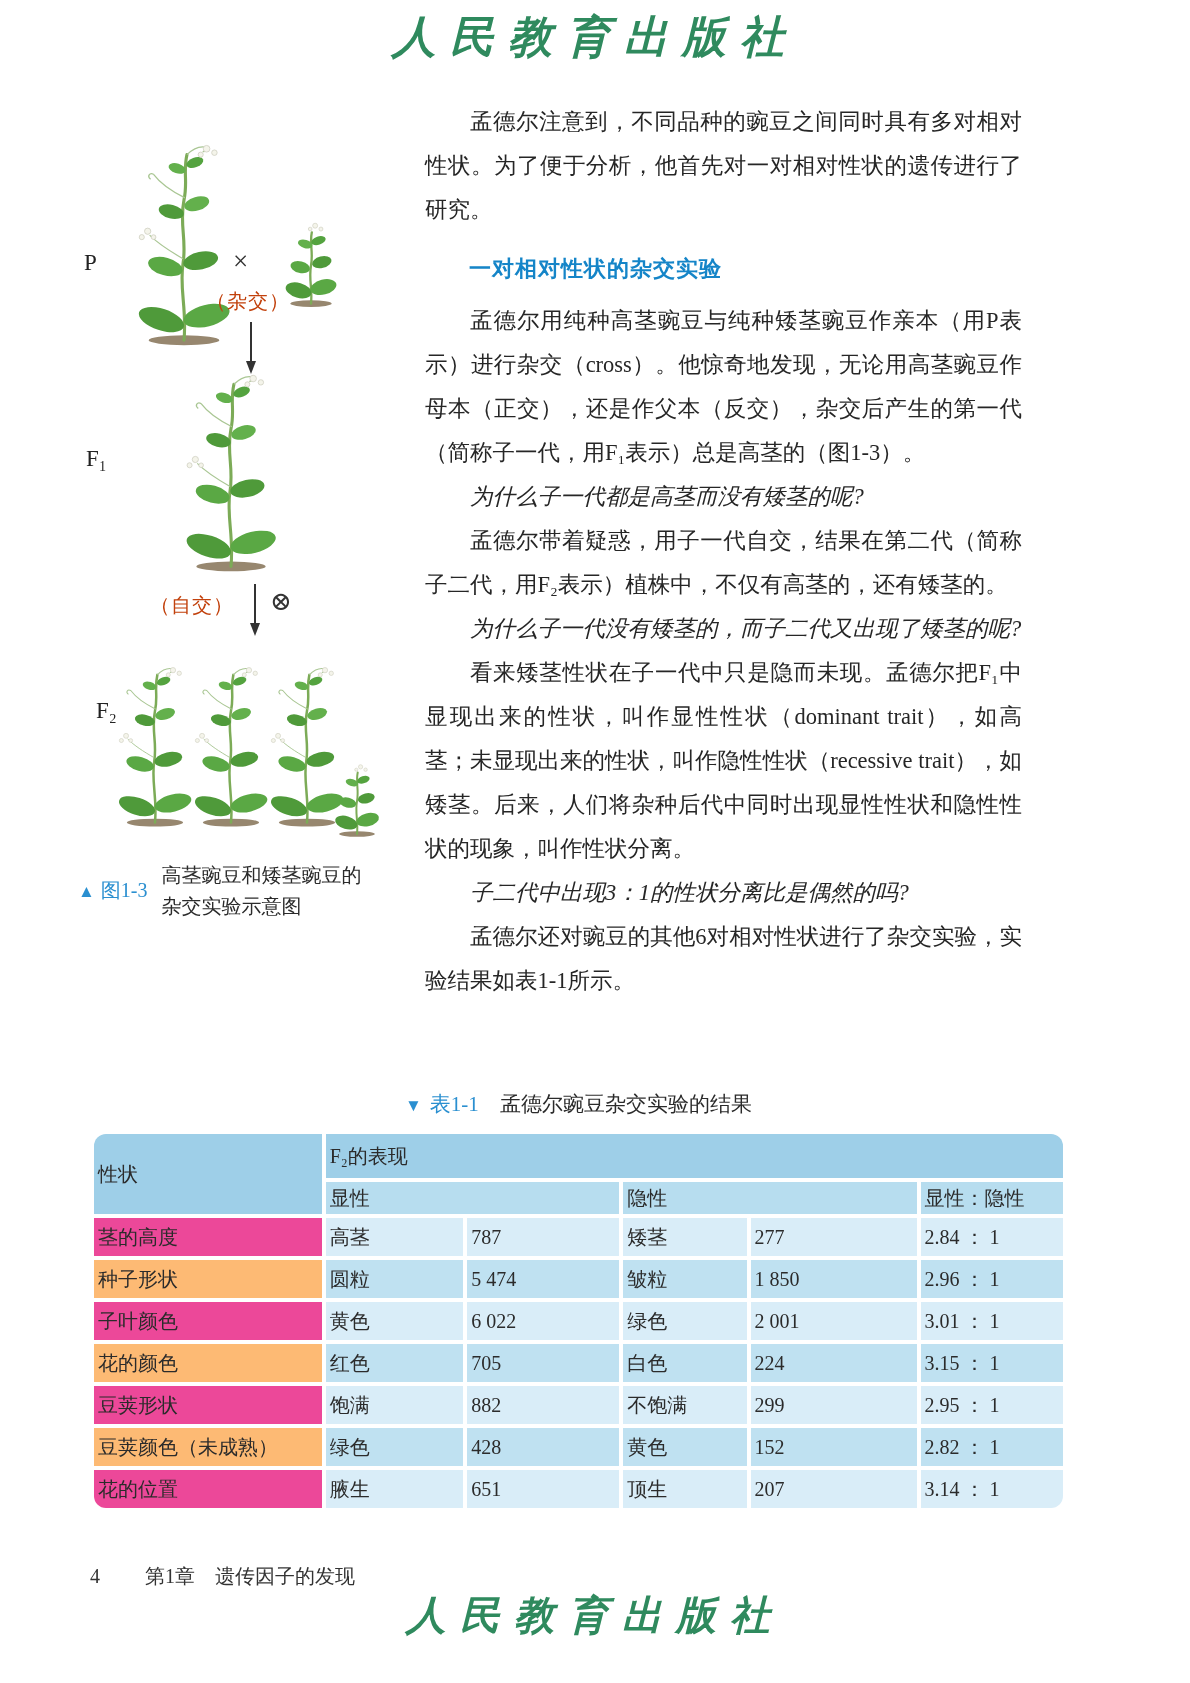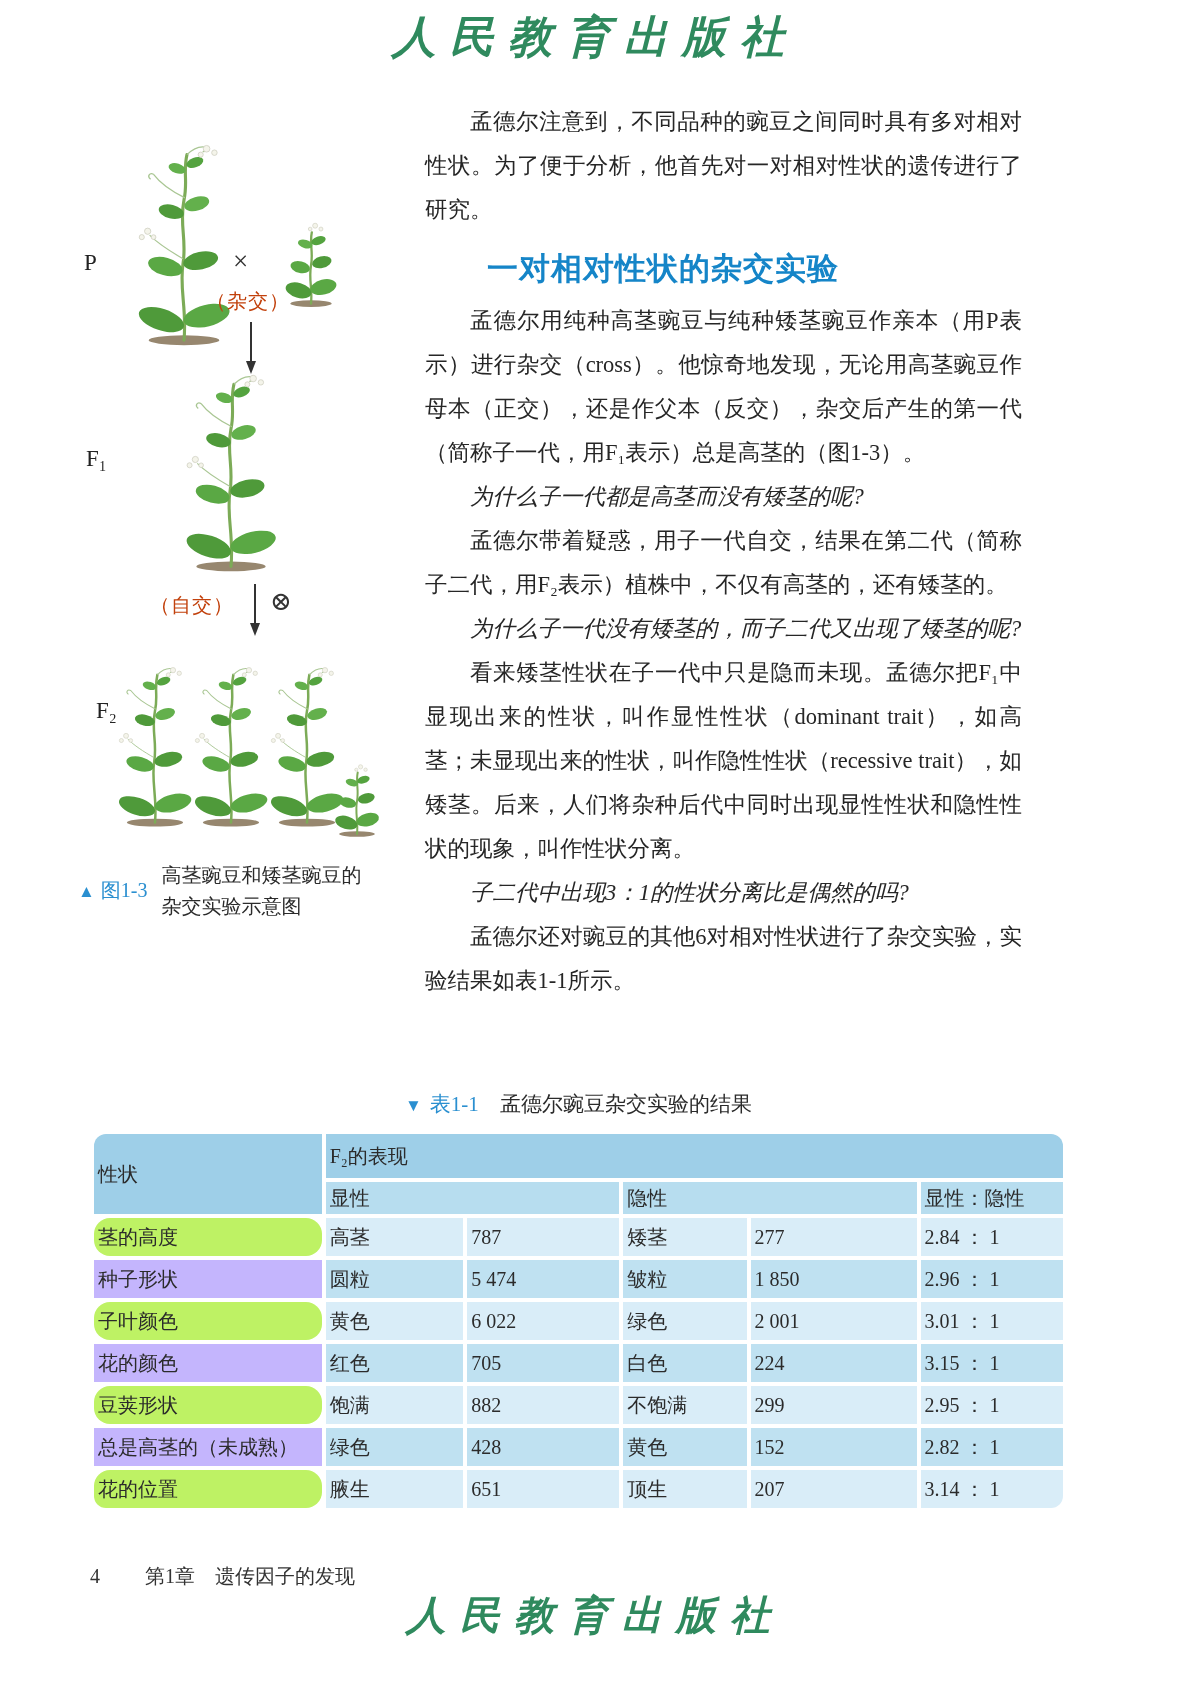--- a/index.html
+++ b/index.html
@@ -21,44 +21,44 @@
   .fig-caption{position:absolute;left:78px;top:860px;width:320px;display:flex;
                font-size:20px;line-height:31px;color:#2b2b2b;align-items:center;}
   .fig-caption .ref{color:#2a8fd0;white-space:nowrap;margin-right:14px;}
   .fig-caption .ref .tri{font-size:17px;margin-right:6px;}
   .fig-caption .txt{width:215px;}
 
   
   .main-col{position:absolute;left:425px;top:100px;width:597px;
             font-size:22.5px;line-height:44px;text-align:justify;color:#262626;}
   .main-col p{margin:0;text-indent:2em;}
-  .section-heading{margin:15px 0 8px 0;font-size:31px;font-weight:bold;color:#1585c8;
+  .section-heading{margin:15px 0 8px 0;font-size:22px;font-weight:bold;color:#1585c8;
                    text-indent:2em;font-family:"Liberation Sans","DejaVu Sans",sans-serif;
                    letter-spacing:1px;}
   .question{font-style:italic;}
 
   
   .table-caption{position:absolute;left:90px;top:1090px;width:977px;text-align:center;
                  font-size:21px;color:#2b2b2b;}
   .table-caption .ref{color:#2a8fd0;margin-right:16px;}
   .table-caption .ref .tri{font-size:17px;margin-right:8px;}
 
   
   .results{position:absolute;left:90px;top:1130px;width:977px;
            border-collapse:separate;border-spacing:4px;table-layout:fixed;
            font-size:20px;color:#2b2b2b;}
   .results th,.results td{text-align:left;vertical-align:middle;font-weight:normal;
            padding:0 4px;}
   .results thead .r1 th{height:44px;background:#9ecfe8;}
   .results thead .r2 th{height:32px;background:#b7ddef;}
   .results td{height:38px;}
   .results tr.odd td{background:#d9edf8;}
-  .results tr.odd td:first-child{background:#bef264;border-radius:16px;}
+  .results tr.odd td:first-child{background:#ec4899;}
   .results tr.even td{background:#bfe1f1;}
-  .results tr.even td:first-child{background:#c4b5fd;}
+  .results tr.even td:first-child{background:#fdba74;}
   .results .corner-tl{border-top-left-radius:12px;}
   .results .corner-tr{border-top-right-radius:12px;}
   .results tr.last td:first-child{border-bottom-left-radius:12px;}
   .results tr.last td:last-child{border-bottom-right-radius:12px;}
 
   
   .footer{position:absolute;left:90px;top:1563px;font-size:20px;color:#333;}
   .footer .pageno{margin-right:40px;}
 
   svg{display:block;}
@@ -232,21 +232,21 @@
       </tr>
       <tr class="odd">
         <td>豆荚形状</td>
         <td>饱满</td>
         <td>882</td>
         <td>不饱满</td>
         <td>299</td>
         <td>2.95 ： 1</td>
       </tr>
       <tr class="even">
-        <td>总是高茎的（未成熟）</td>
+        <td>豆荚颜色（未成熟）</td>
         <td>绿色</td>
         <td>428</td>
         <td>黄色</td>
         <td>152</td>
         <td>2.82 ： 1</td>
       </tr>
       <tr class="odd last">
         <td>花的位置</td>
         <td>腋生</td>
         <td>651</td>

